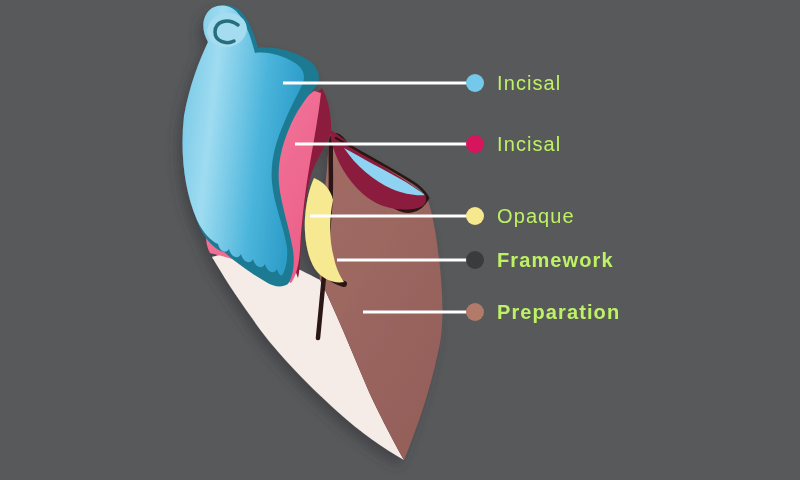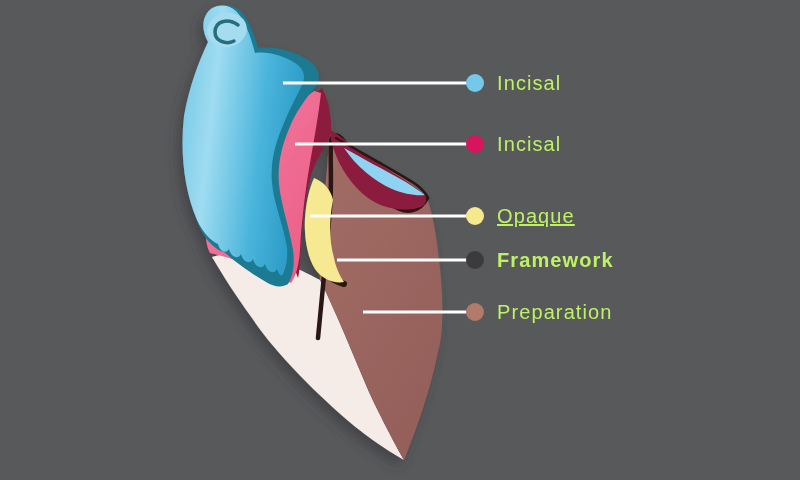--- a/index.html
+++ b/index.html
@@ -27,23 +27,23 @@
     position:absolute;
     left:497px;
     font-size:20px;
     letter-spacing:1.1px;
     color:#bef264;
     white-space:nowrap;
     line-height:26px;
   }
   .row-incisal    .legend-dot{top:74px;}  .row-incisal    .legend-label{top:70px;}
   .row-dentin     .legend-dot{top:135px;} .row-dentin     .legend-label{top:131px;}
-  .row-opaque     .legend-dot{top:207px;} .row-opaque     .legend-label{top:203px;text-decoration:underline;}
+  .row-opaque     .legend-dot{top:207px;} .row-opaque     .legend-label{top:203px;}
   .row-framework  .legend-dot{top:251px;} .row-framework  .legend-label{top:247px;font-weight:bold;}
-  .row-preparation .legend-dot{top:303px;}.row-preparation .legend-label{top:299px;}
+  .row-preparation .legend-dot{top:303px;}.row-preparation .legend-label{top:299px;font-weight:bold;}
 </style>
 </head>
 <body>
 
 <div class="stage" style="background: rgb(88, 89, 91);">
 
   <svg width="800" height="480" viewBox="0 0 800 480">
     <defs>
       <linearGradient id="blueGrad" x1="0" y1="0" x2="1" y2="0.25">
         <stop offset="0" stop-color="#6FC5E4"></stop>

